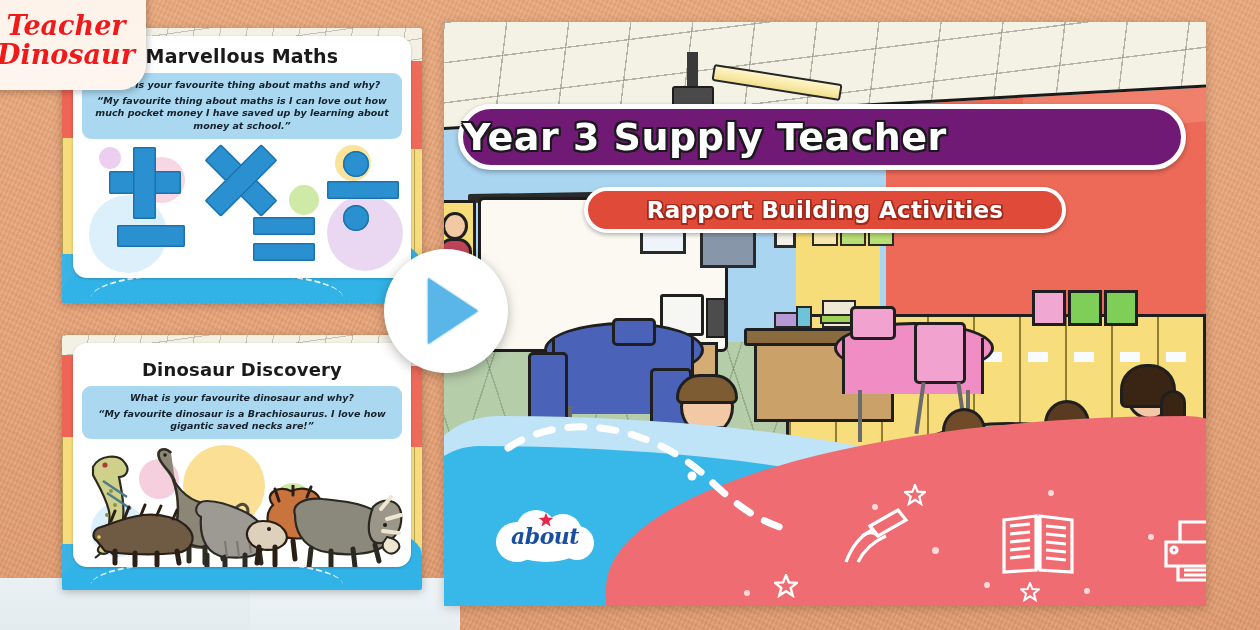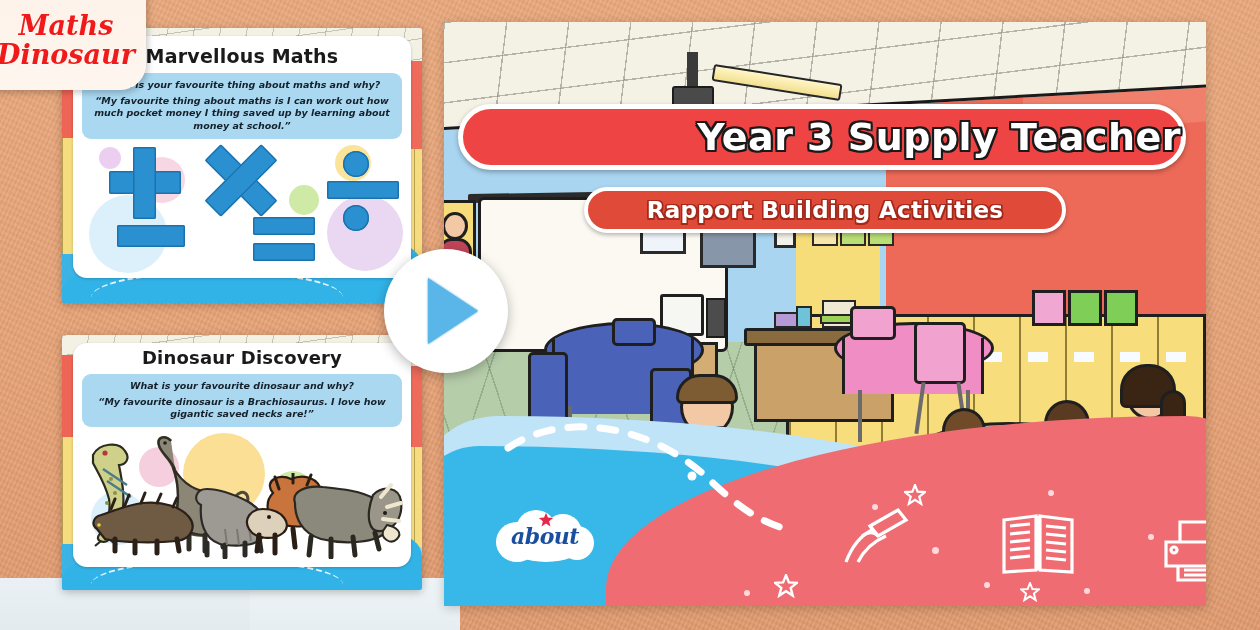--- a/index.html
+++ b/index.html
@@ -96,21 +96,21 @@
     box-shadow: 0 1px 3px rgba(0,0,0,.2);
   }
   .slide-title {
     text-align:center;
     font-family:"DejaVu Sans", sans-serif;
     font-weight:700;
     color:#1a1a1a;
     letter-spacing:.2px;
   }
   #slide-maths .slide-title { font-size:19px; padding-top:9px; }
-  #slide-dino  .slide-title { font-size:18px; padding-top:4px; }
+  #slide-dino  .slide-title { font-size:18px; padding-top:16px; }
   .qa-box {
     margin: 6px 9px 0 9px;
     background:#a9d8f0;
     border-radius:9px;
     padding:6px 8px 7px 8px;
     text-align:center;
   }
   .qa-q {
     font-family:"DejaVu Sans", sans-serif;
     font-size:9.5px; font-weight:700; font-style:italic; color:#16202a;
@@ -261,24 +261,24 @@
   .chair-pink { background:#f2a2ce; }
   .chair-teal { background:#7ed0c8; }
   .leg { position:absolute; width:4px; background:#6b6b6b; }
   .kid { position:absolute; }
   .kid-head { position:absolute; border-radius:50%; border:3px solid #1f1f1f; }
   .kid-body { position:absolute; border-radius:14px 14px 4px 4px; border:3px solid #1f1f1f; }
 
   
   #title-banner {
     position:absolute; left:14px; top:82px; width:728px; height:66px;
-    background:#ef4444;
+    background:#701a75;
     border:5px solid #ffffff;
     border-radius:34px;
-    display:flex; align-items:center; justify-content:flex-end;
+    display:flex; align-items:center; justify-content:flex-start;
     box-shadow: 0 2px 5px rgba(0,0,0,.3);
     z-index:20;
   }
   #title-banner span {
     font-family:"DejaVu Sans", sans-serif;
     font-weight:700;
     font-size:38px;
     color:#ffffff;
     letter-spacing:.5px;
     text-shadow:
@@ -550,21 +550,21 @@
       <div class="thumb-lockers"></div>
       <div class="thumb-lockers-l"></div>
       <div class="thumb-wave2"></div>
       <div class="thumb-wave"></div>
       <div class="dashed-arc"></div>
     </div>
     <div class="slide-card">
       <div class="slide-title">Marvellous Maths</div>
       <div class="qa-box">
         <div class="qa-q">What is your favourite thing about maths and why?</div>
-        <div class="qa-a">“My favourite thing about maths is I can work out how much pocket money I thing saved up by learning about money at school.”</div>
+        <div class="qa-a">“My favourite thing about maths is I can love out how much pocket money I have saved up by learning about money at school.”</div>
       </div>
       <div class="maths-art">
         <div class="pcircle" style="left:26px;top:4px;width:22px;height:22px;background:#eccff0;"></div>
         <div class="pcircle" style="left:66px;top:14px;width:46px;height:46px;background:#f8d7e4;"></div>
         <div class="pcircle" style="left:16px;top:52px;width:78px;height:78px;background:#dcf0fb;"></div>
         <div class="pcircle" style="left:216px;top:42px;width:30px;height:30px;background:#ceeaa6;"></div>
         <div class="pcircle" style="left:262px;top:2px;width:36px;height:36px;background:#fbe39a;"></div>
         <div class="pcircle" style="left:254px;top:52px;width:76px;height:76px;background:#ead8f2;"></div>
 
         <div class="sym sym-bar plus-h" style="left:36px;top:28px;"></div>
@@ -661,17 +661,17 @@
       </div>
       <div class="wm"></div>
     </div>
   </div>
 
   <div id="play-button">
     <div class="tri"></div>
   </div>
 
   <div id="badge">
-    <span>Maths</span>
+    <span>Teacher</span>
     <span>Dinosaur</span>
   </div>
 
 </div>
 
 </body></html>

